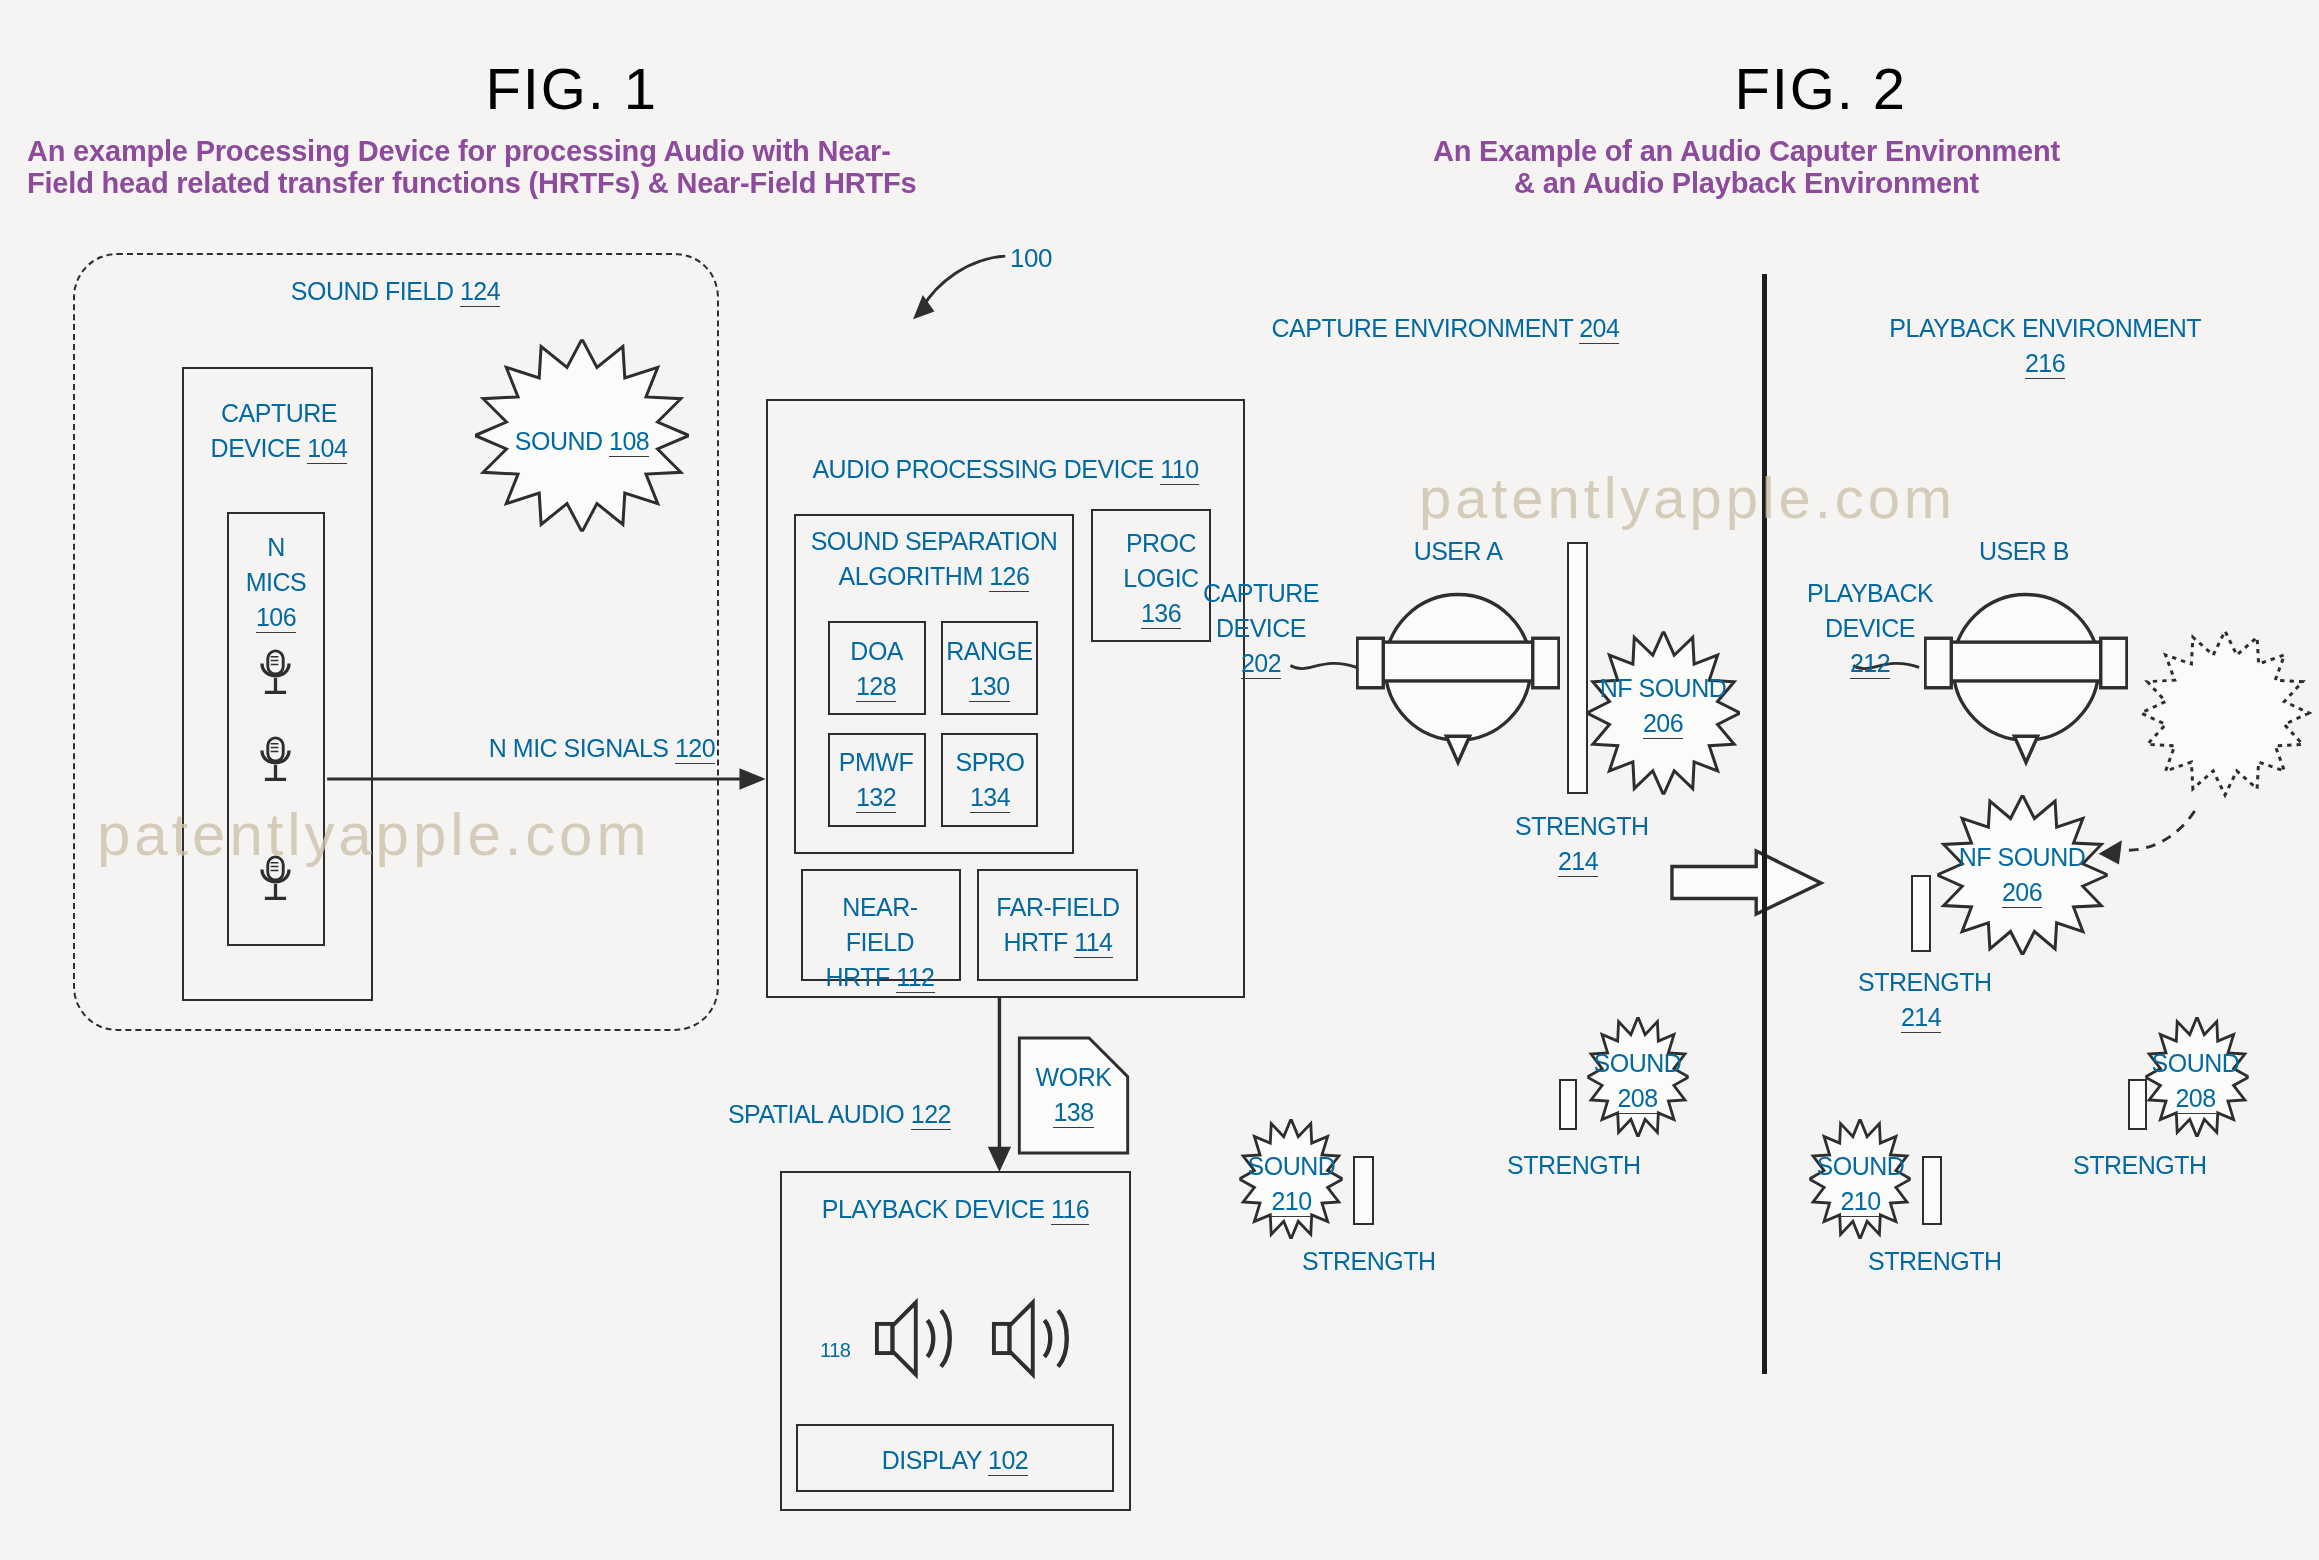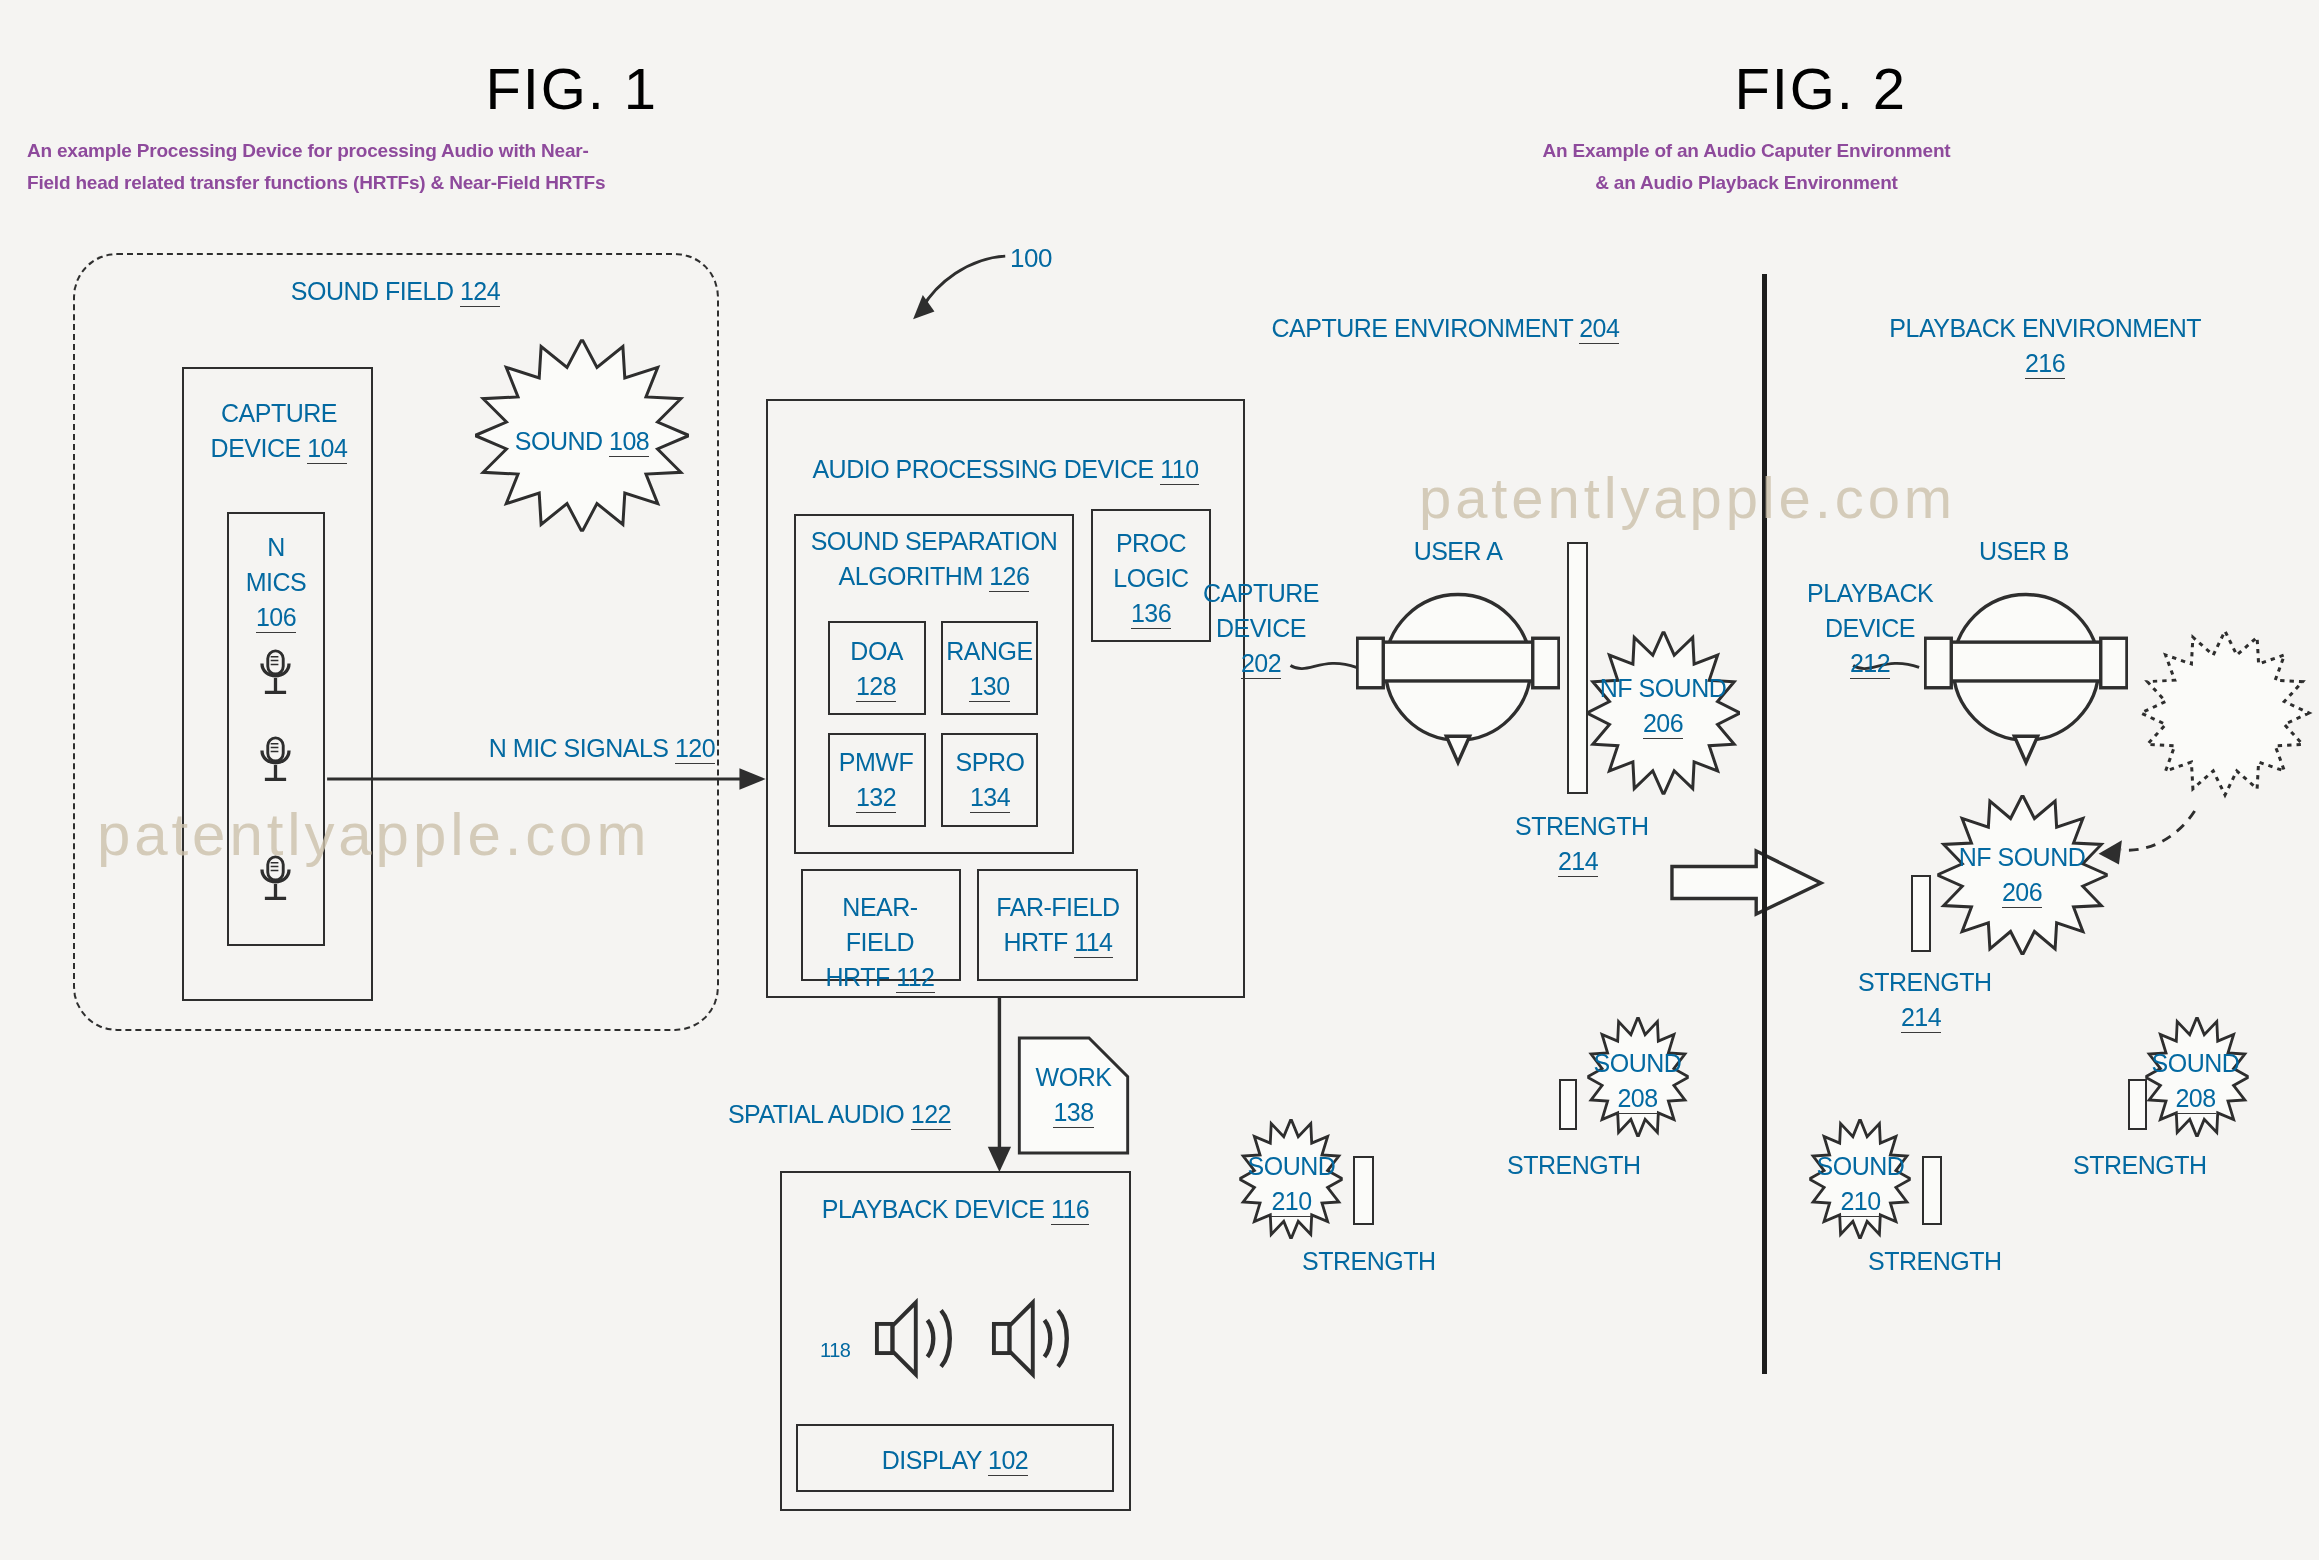--- a/index.html
+++ b/index.html
@@ -8,21 +8,21 @@
   .lb{position:absolute;font-size:25px;line-height:35px;letter-spacing:-0.5px;color:#0369a1;
       text-align:center;}
   .lb .n{border-bottom:1.9px solid #3a3a3a;display:inline-block;line-height:29px;}
   .left{text-align:left;} .right{text-align:right;}
   .box{position:absolute;border:2.9px solid #2e2e2e;box-sizing:border-box;background:transparent;}
   .dashedbox{position:absolute;border:2.9px dashed #2e2e2e;border-radius:44px;box-sizing:border-box;}
   .bar{position:absolute;border:2.9px solid #2e2e2e;background:#fbfbf9;box-sizing:border-box;}
   .shape{position:absolute;overflow:visible;}
   .figtitle{position:absolute;font-size:58px;line-height:58px;letter-spacing:1.9px;color:#000000;
             text-align:right;font-family:"Liberation Sans",sans-serif;}
-  .subtitle{position:absolute;font-size:19px;line-height:32px;font-weight:bold;color:#8e4a9c;
+  .subtitle{position:absolute;font-size:29px;line-height:32px;font-weight:bold;color:#8e4a9c;
             letter-spacing:-0.2px;}
   .watermark{position:absolute;color:#cdc2ac;opacity:0.8;letter-spacing:3.9px;
              font-family:"Liberation Sans",sans-serif;}
   .divider{position:absolute;background:#1d1d1d;}
   svg .ln{stroke:#2e2e2e;fill:none;}
   svg .fillshape{fill:#fbfbf9;stroke:#2e2e2e;}
   svg .head{fill:#2e2e2e;stroke:none;}
 </style>
 </head>
 <body>
@@ -192,21 +192,21 @@
   </div>
   <div class="lb" style="left:946px;top:634px;width:87px;">
     <span>RANGE</span> <span class="n">130</span>
   </div>
   <div class="lb" style="left:837px;top:745px;width:78px;">
     <span>PMWF</span> <span class="n">132</span>
   </div>
   <div class="lb" style="left:951px;top:745px;width:78px;">
     <span>SPRO</span> <span class="n">134</span>
   </div>
-  <div class="lb" style="left:1091px;top:526px;width:120px;">
+  <div class="lb" style="left:1091px;top:526px;width:120px;padding-left:10px;">
     <span>PROC LOGIC</span> <span class="n">136</span>
   </div>
   <div class="lb" style="left:812px;top:890px;width:136px;">
     <span>NEAR-FIELD HRTF</span> <span class="n">112</span>
   </div>
   <div class="lb" style="left:990px;top:890px;width:136px;">
     <span>FAR-FIELD HRTF</span> <span class="n">114</span>
   </div>
   <div class="lb right" style="left:660px;top:1097px;width:291px;">
     <span>SPATIAL AUDIO</span> <span class="n">122</span>

